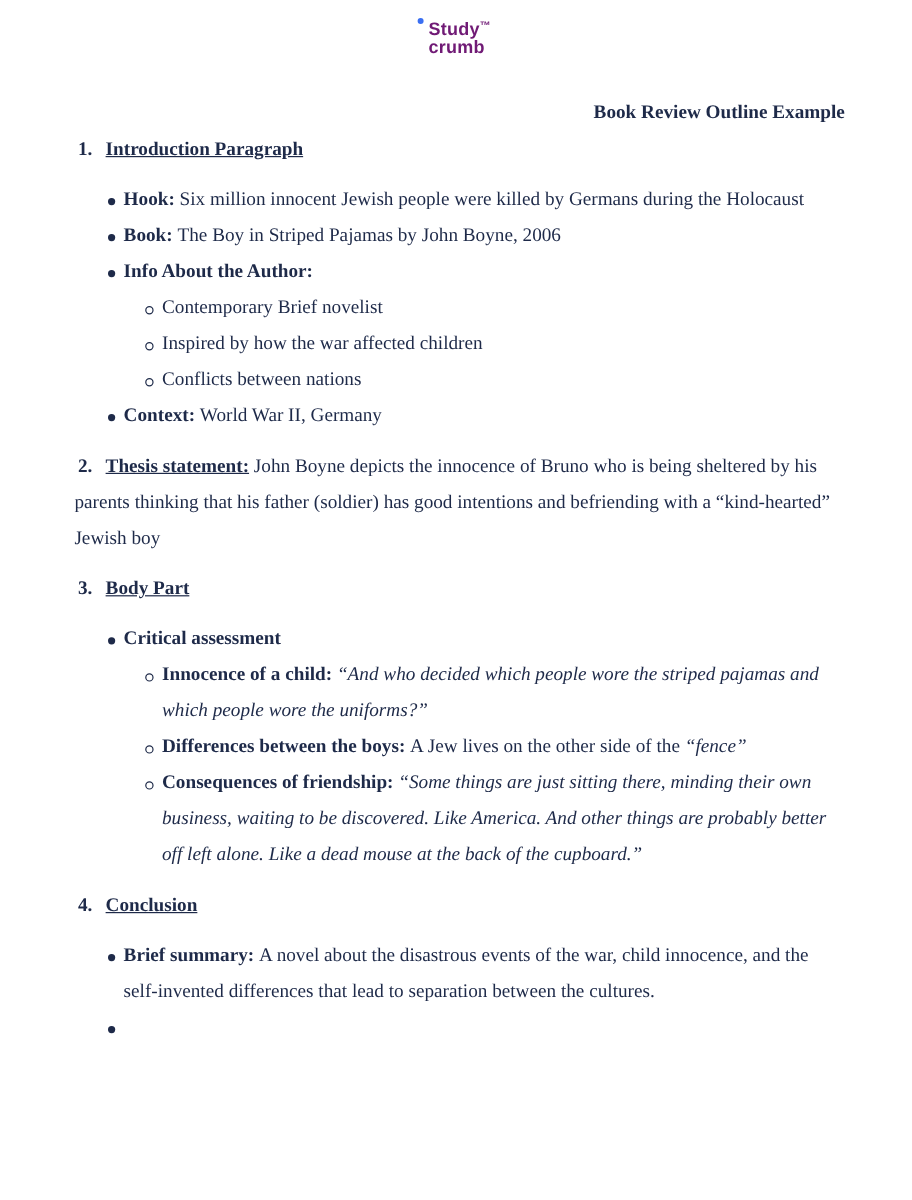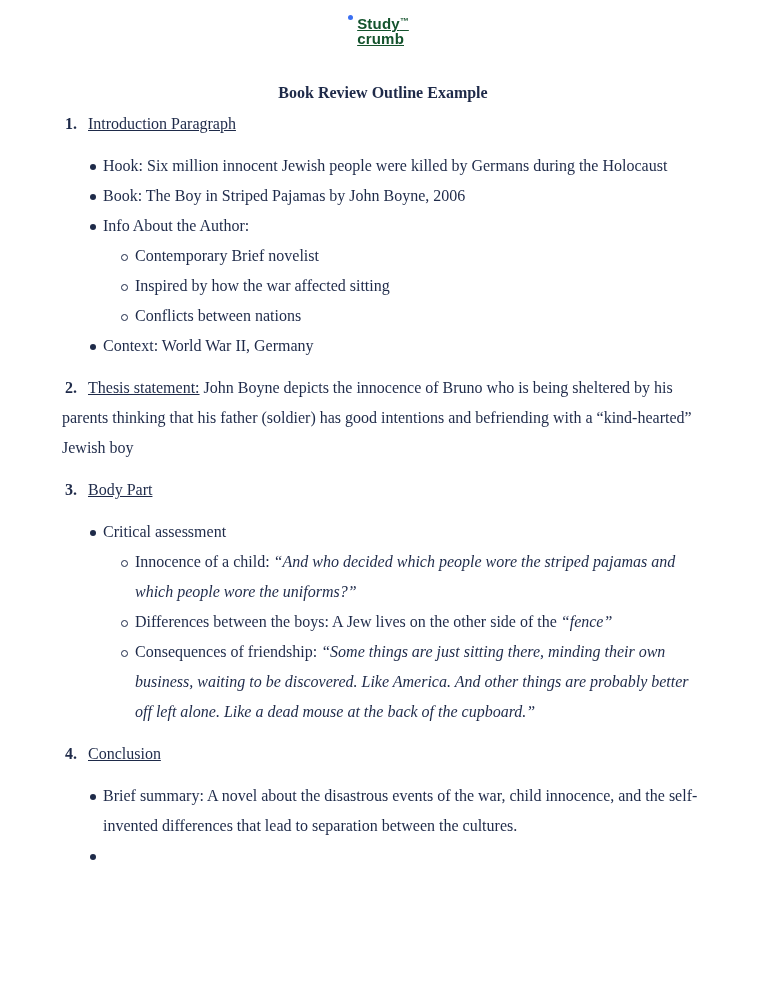--- a/index.html
+++ b/index.html
@@ -16,62 +16,62 @@
     display:inline-block;position:relative;text-align:left;
     font-family:"Liberation Sans",sans-serif;font-weight:bold;
     font-size:15px;line-height:15px;color:#13204a;letter-spacing:.2px;
   }
   .logo .dot{
     position:absolute;left:-9px;top:1px;width:5px;height:5px;border-radius:50%;
     background:#3a6ff2;
   }
   .logo .tm{font-size:9px;vertical-align:5px;letter-spacing:0;}
   
-  .title{text-align:center;font-weight:bold;}
+  .title{text-align:right;font-weight:bold;}
   
   .section-heading,.section-para{margin:12px 0;}
   #outline > .section-heading:first-child{margin-top:1px;}
   .num{display:inline-block;width:26px;padding-left:3px;box-sizing:border-box;font-weight:bold;}
   .bullet{position:relative;padding-left:41px;}
   .bullet .marker{
     position:absolute;left:28px;top:13px;width:6px;height:6px;border-radius:50%;
     background:currentColor;
   }
   .bullet.l2{padding-left:73px;}
   .bullet.l2 .marker{
     left:59px;top:13px;width:5px;height:5px;background:transparent;
     border:1.5px solid currentColor;box-sizing:content-box;
   }
   .runs{white-space:pre-wrap;}
-  .runs .b{font-weight:normal;}
+  .runs .b{font-weight:bold;}
   .runs .i{font-style:italic;}
   .runs .u{text-decoration:underline;}
 </style>
 </head>
 <body>
 
 <div class="page" style="color: rgb(30, 42, 73);">
 
   <div class="logo-wrap">
-    <div class="logo" style="color: #14532d; text-decoration: underline;">
+    <div class="logo" style="color: #701a75;">
       <span class="dot" style="background: rgb(58, 111, 242);"></span>
       <div><span>Study</span><span class="tm">™</span></div>
       <div>crumb</div>
     </div>
   </div>
 
   <div class="title">Book Review Outline Example</div>
 
   <div id="outline">
       <div class="section-heading"><span class="num">1.</span><span class="runs"><span class="b u">Introduction Paragraph</span></span></div>
       <div class="bullet l1"><span class="marker"></span><span class="runs"><span class="b ">Hook: </span><span>Six million innocent Jewish people were killed by Germans during the Holocaust</span></span></div>
       <div class="bullet l1"><span class="marker"></span><span class="runs"><span class="b ">Book: </span><span>The Boy in Striped Pajamas by John Boyne, 2006</span></span></div>
       <div class="bullet l1"><span class="marker"></span><span class="runs"><span class="b ">Info About the Author:</span></span></div>
       <div class="bullet l2"><span class="marker"></span><span class="runs"><span>Contemporary Brief novelist</span></span></div>
-      <div class="bullet l2"><span class="marker"></span><span class="runs"><span>Inspired by how the war affected sitting</span></span></div>
+      <div class="bullet l2"><span class="marker"></span><span class="runs"><span>Inspired by how the war affected children</span></span></div>
       <div class="bullet l2"><span class="marker"></span><span class="runs"><span>Conflicts between nations</span></span></div>
       <div class="bullet l1"><span class="marker"></span><span class="runs"><span class="b ">Context: </span><span>World War II, Germany</span></span></div>
       <div class="section-para"><span class="num">2.</span><span class="runs"><span class="b u">Thesis statement:</span><span> John Boyne depicts the innocence of Bruno who is being sheltered by his parents thinking that his father (soldier) has good intentions and befriending with a “kind-hearted” Jewish boy</span></span></div>
       <div class="section-heading"><span class="num">3.</span><span class="runs"><span class="b u">Body Part</span></span></div>
       <div class="bullet l1"><span class="marker"></span><span class="runs"><span class="b ">Critical assessment</span></span></div>
       <div class="bullet l2"><span class="marker"></span><span class="runs"><span class="b ">Innocence of a child: </span><span class="i ">“And who decided which people wore the striped pajamas and which people wore the uniforms?”</span></span></div>
       <div class="bullet l2"><span class="marker"></span><span class="runs"><span class="b ">Differences between the boys: </span><span>A Jew lives on the other side of the </span><span class="i ">“fence”</span></span></div>
       <div class="bullet l2"><span class="marker"></span><span class="runs"><span class="b ">Consequences of friendship: </span><span class="i ">“Some things are just sitting there, minding their own business, waiting to be discovered. Like America. And other things are probably better off left alone. Like a dead mouse at the back of the cupboard.”</span></span></div>
       <div class="section-heading"><span class="num">4.</span><span class="runs"><span class="b u">Conclusion</span></span></div>
       <div class="bullet l1"><span class="marker"></span><span class="runs"><span class="b ">Brief summary: </span><span>A novel about the disastrous events of the war, child innocence, and the self-invented differences that lead to separation between the cultures.</span></span></div>

